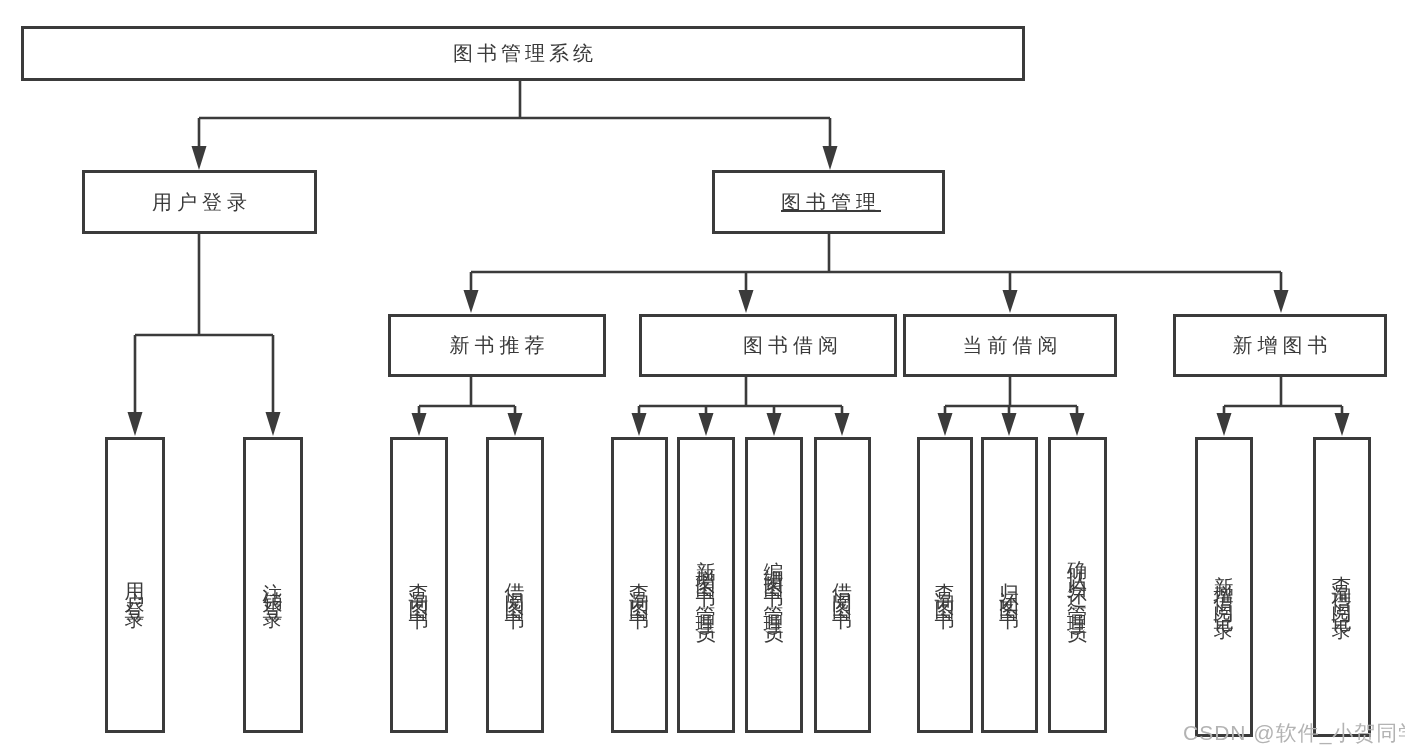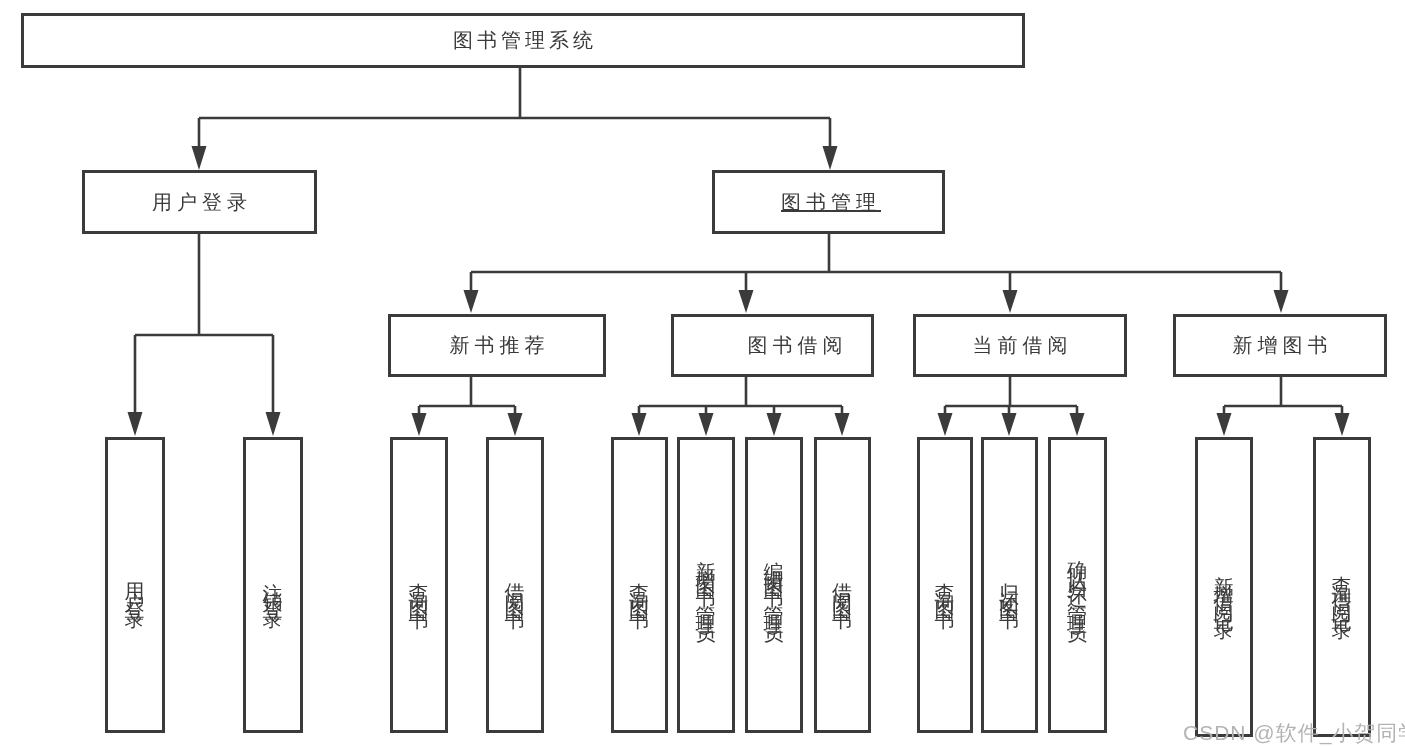--- a/index.html
+++ b/index.html
@@ -50,28 +50,28 @@
       M1010,313 L1002.5,290 L1017.5,290 Z  M1281,313 L1273.5,290 L1288.5,290 Z
       M135,436 L127.5,412 L142.5,412 Z  M273,436 L265.5,412 L280.5,412 Z
       M419,436 L411.5,413 L426.5,413 Z  M515,436 L507.5,413 L522.5,413 Z
       M639,436 L631.5,413 L646.5,413 Z  M706,436 L698.5,413 L713.5,413 Z
       M774,436 L766.5,413 L781.5,413 Z  M842,436 L834.5,413 L849.5,413 Z
       M945,436 L937.5,413 L952.5,413 Z  M1009,436 L1001.5,413 L1016.5,413 Z
       M1077,436 L1069.5,413 L1084.5,413 Z
       M1224,436 L1216.5,413 L1231.5,413 Z  M1342,436 L1334.5,413 L1349.5,413 Z"></path>
   </svg>
 
-  <div class="node hnode root" style="left:21px;top:13px;width:1004px;height:55px;">图书管理系统</div>
+  <div class="node hnode root" style="left:21px;top:26px;width:1004px;height:55px;">图书管理系统</div>
 
   <div class="node hnode" style="left:82px;top:170px;width:235px;height:64px;">用户登录</div>
   <div class="node hnode" style="left:712px;top:170px;width:233px;height:64px;text-decoration:underline;">图书管理</div>
 
   <div class="node hnode" style="left:370px;top:314px;width:218px;height:63px;margin-left:18px;">新书推荐</div>
-  <div class="node hnode" style="left:671px;top:314px;width:203px;height:63px;padding-left:45px;">图书借阅</div>
-  <div class="node hnode" style="left:903px;top:314px;width:214px;height:63px;margin-left:10px;">当前借阅</div>
+  <div class="node hnode" style="left:639px;top:314px;width:258px;height:63px;padding-left:45px;">图书借阅</div>
+  <div class="node hnode" style="left:903px;top:314px;width:214px;height:63px;">当前借阅</div>
   <div class="node hnode" style="left:1173px;top:314px;width:214px;height:63px;">新增图书</div>
 
   <div class="node leaf" style="left:105px;top:437px;width:60px;height:296px;">用户登录</div>
   <div class="node leaf" style="left:243px;top:437px;width:60px;height:296px;">注销登录</div>
   <div class="node leaf" style="left:390px;top:437px;width:58px;height:296px;">查询图书</div>
   <div class="node leaf" style="left:486px;top:437px;width:58px;height:296px;">借阅图书</div>
   <div class="node leaf" style="left:611px;top:437px;width:57px;height:296px;">查询图书</div>
   <div class="node leaf" style="left:677px;top:437px;width:58px;height:296px;">新增图书（管理员）</div>
   <div class="node leaf" style="left:745px;top:437px;width:58px;height:296px;">编辑图书（管理员）</div>
   <div class="node leaf" style="left:814px;top:437px;width:57px;height:296px;">借阅图书</div>

